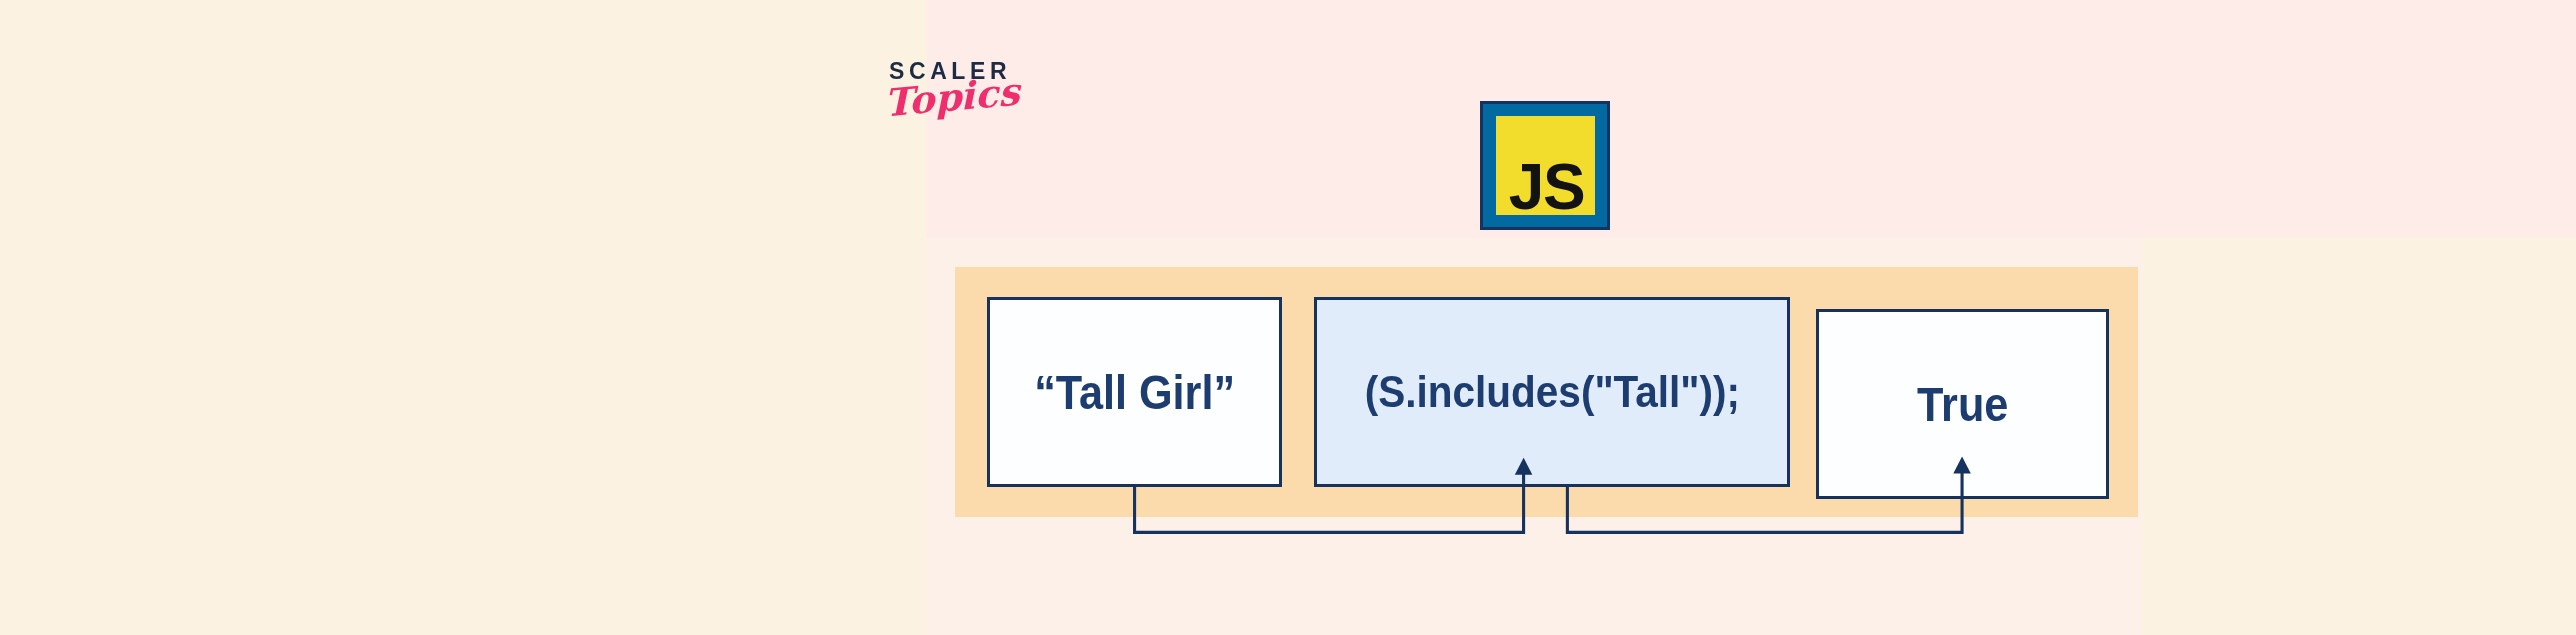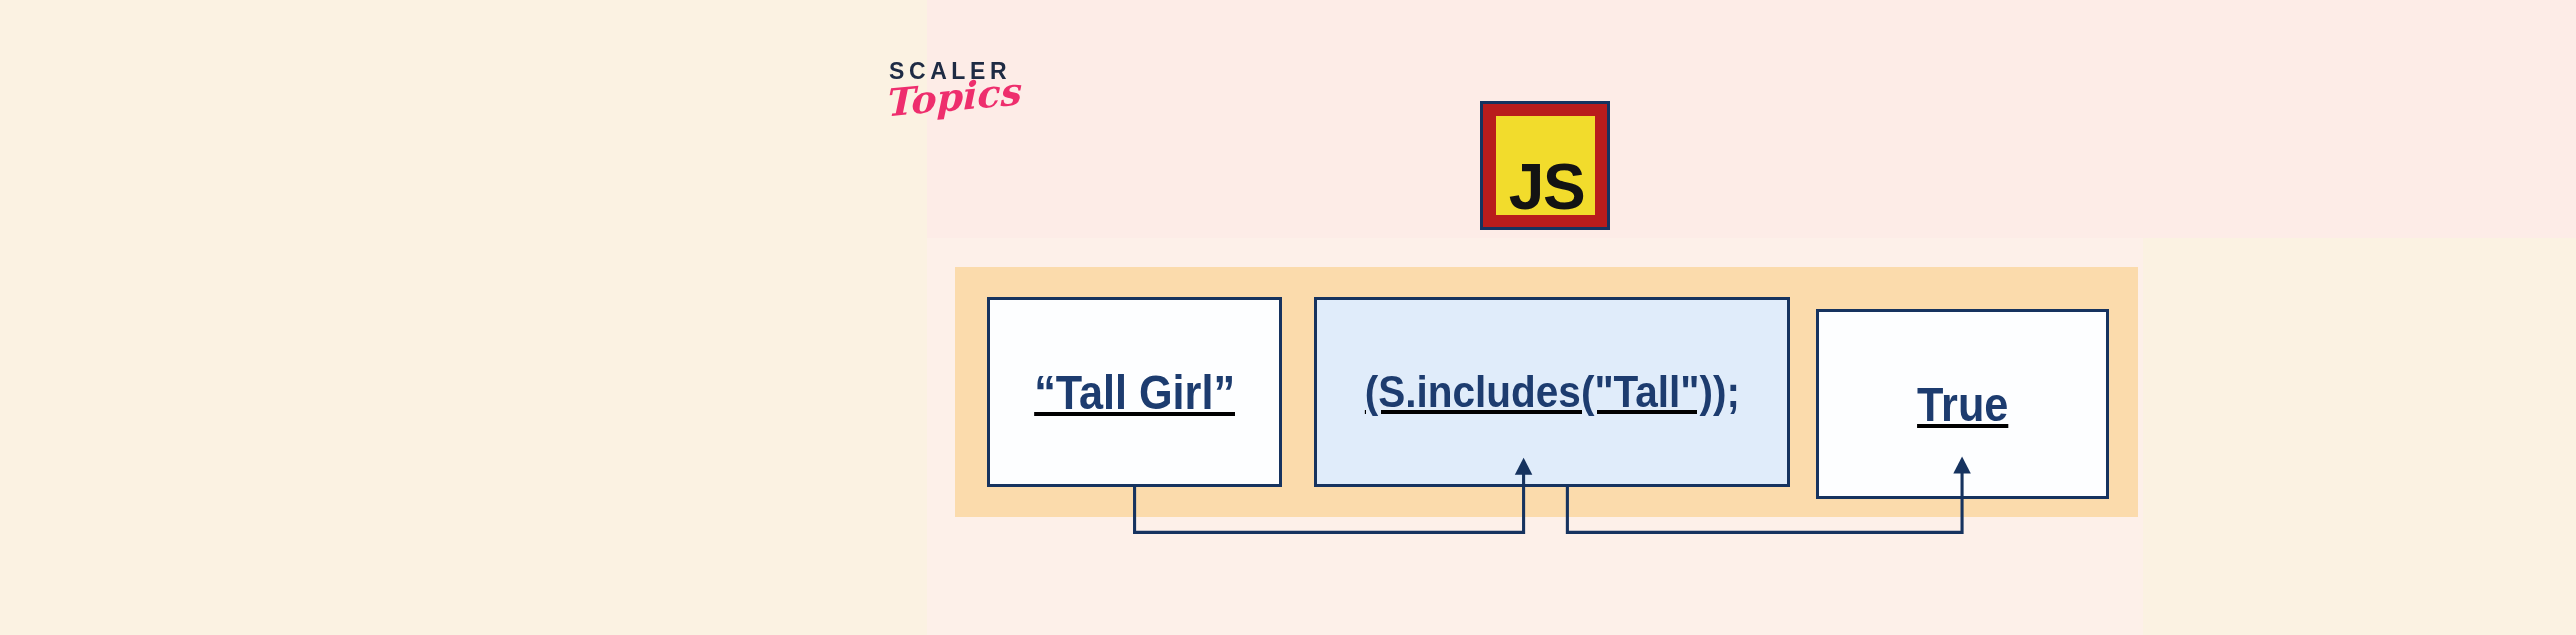--- a/index.html
+++ b/index.html
@@ -51,21 +51,21 @@
     margin-top: -1px;
     margin-left: -1px;
   }
 
   
   .js-badge {
     position: absolute;
     left: 1480px; top: 101px;
     width: 130px; height: 129px;
     box-sizing: border-box;
-    background: #b91c1c;
+    background: #0369a1;
     border: 3.1px solid var(--navy, #16335f);
   }
   .js-yellow {
     position: absolute;
     left: 13.4px; top: 12.4px;
     width: 99px; height: 99px;
     background: var(--js-yellow, #f2dc2c);
   }
   .js-label {
     position: absolute;
@@ -87,21 +87,20 @@
   }
   .dbox {
     position: absolute;
     top: 297px;
     height: 190px;
     box-sizing: border-box;
     border: 3.1px solid var(--navy, #16335f);
     display: flex;
     align-items: center;
     justify-content: center;
-    text-decoration: underline;
   }
   .dbox-white { background: var(--box-white, #fdfeff); }
   .dbox-blue  { background: var(--box-blue, #e0ecfa); }
   .dbox-1 { left: 987px; width: 295px; }
   .dbox-2 { left: 1314px; width: 476px; }
   .dbox-3 { left: 1816px; width: 293px; margin-top: 12px; }
 
   .dbox-label {
     display: inline-block;
     font-family: "Liberation Sans", sans-serif;

